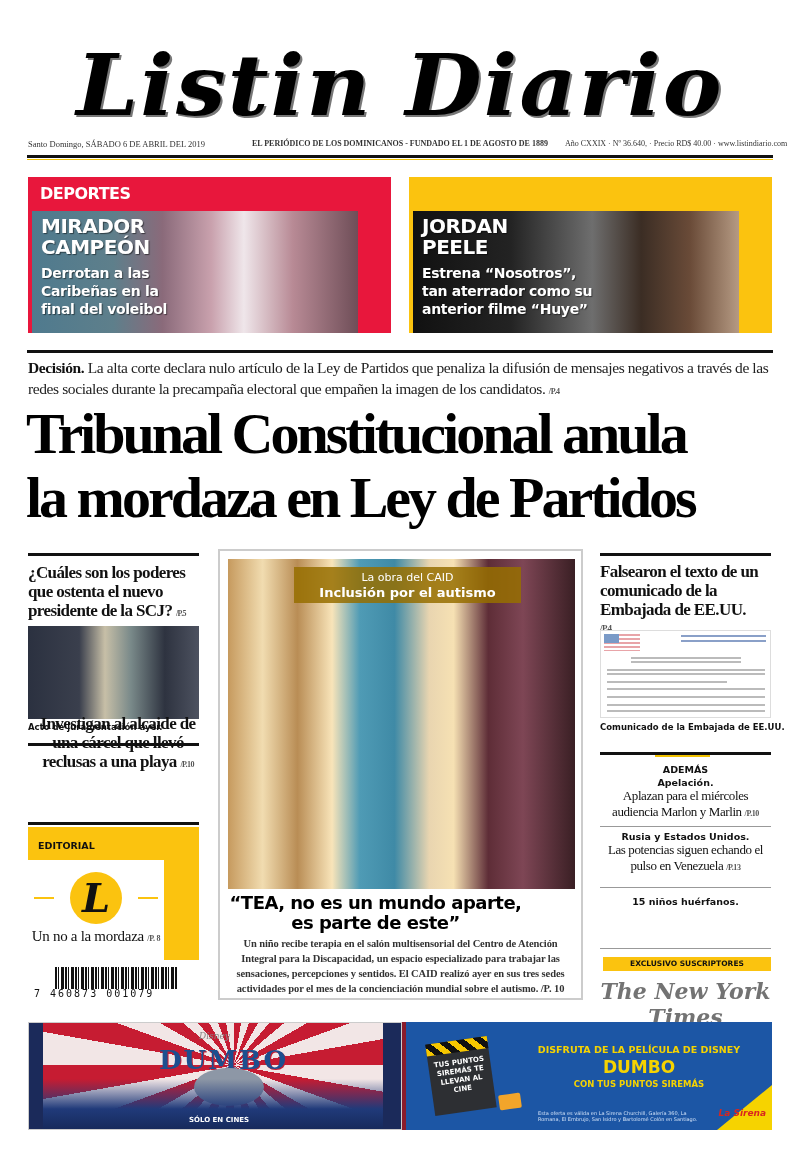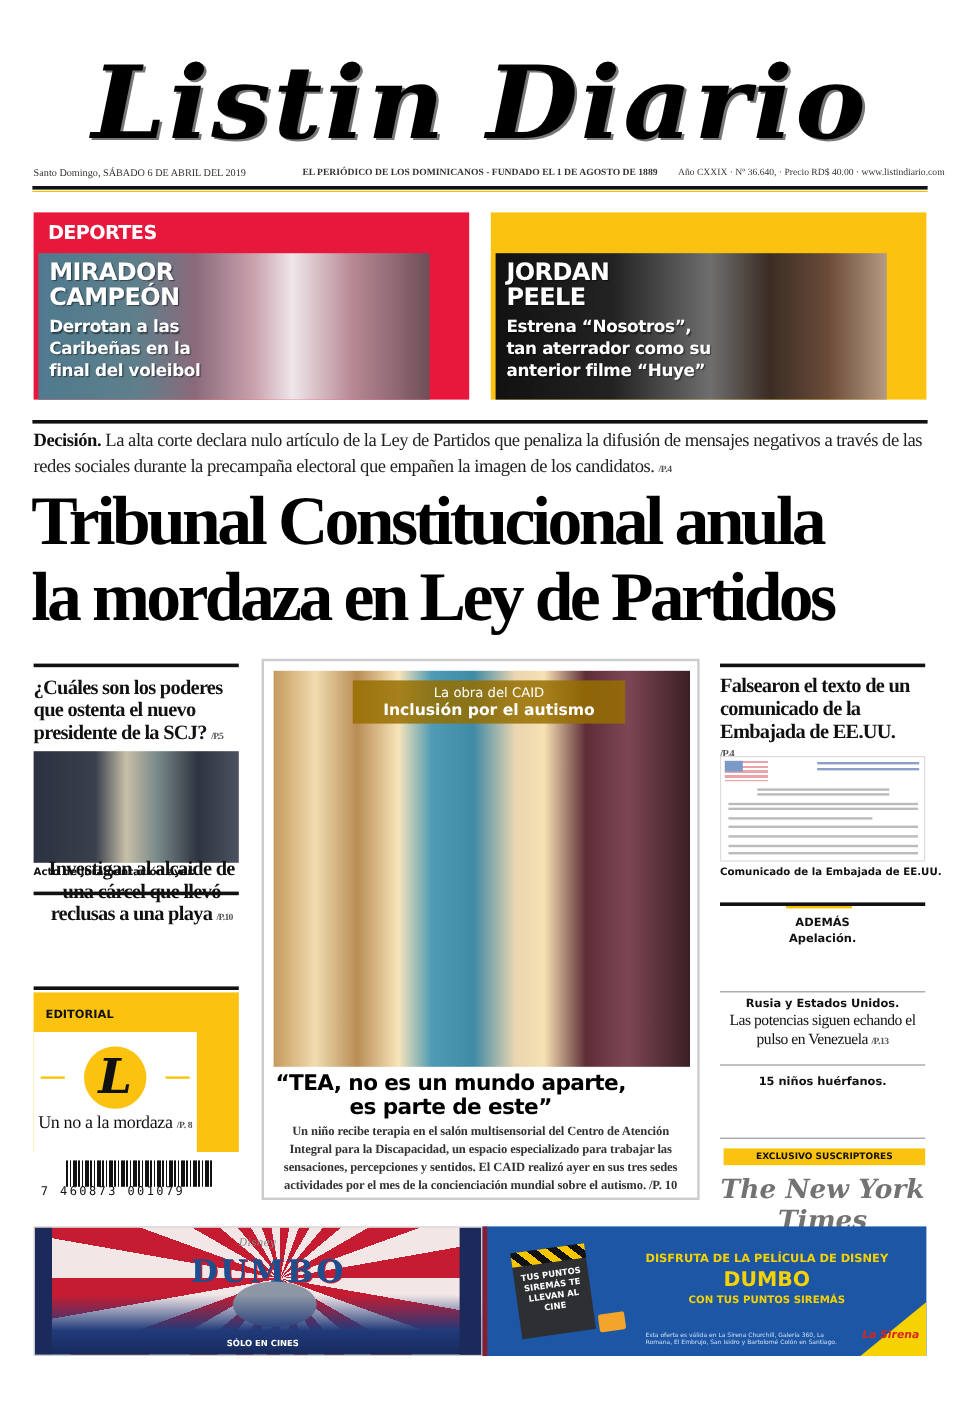--- a/index.html
+++ b/index.html
@@ -205,20 +205,24 @@
   <div class="docline" style="left:6px;top:79px;width:158px;"></div>
 </div>
 <div class="abs caption" style="left:600px;top:722px;">Comunicado de la Embajada de EE.UU.</div>
 
 <div class="abs ademas-rule"></div>
 <div class="abs ademas-rule2"></div>
 <div class="abs rc rk" style="top:764px;">ADEMÁS</div>
 
 <div class="abs rc" style="top:777px;">
   <div class="rk">Apelación.</div>
+  <div class="rt">
+    <span>Aplazan para el miércoles audiencia Marlon y Marlin</span>
+    <span class="pref">/P.10</span>
+  </div>
 </div>
 <div class="abs thin" style="top:826px;"></div>
 <div class="abs rc" style="top:831px;">
   <div class="rk">Rusia y Estados Unidos.</div>
   <div class="rt">
     <span>Las potencias siguen echando el pulso en Venezuela</span>
     <span class="pref">/P.13</span>
   </div>
 </div>
 <div class="abs thin" style="top:887px;"></div>

